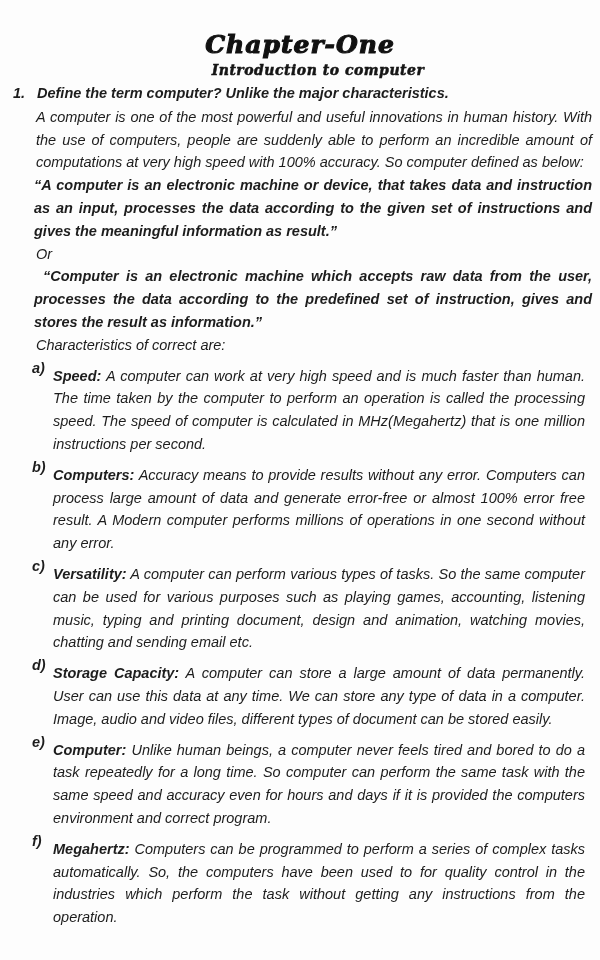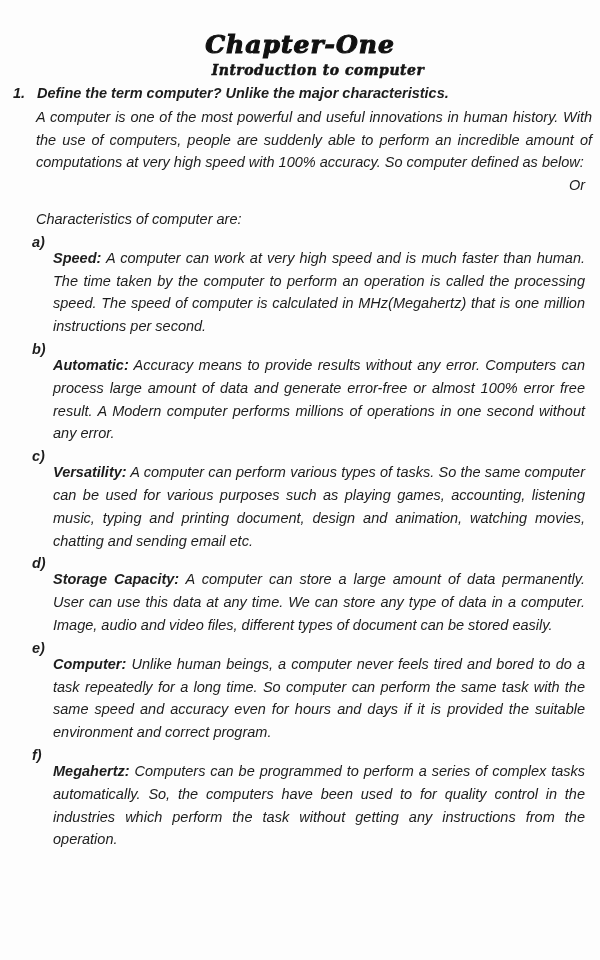--- a/index.html
+++ b/index.html
@@ -46,31 +46,31 @@
   .q-text { flex: 1; }
 
   .body { font-size: 14.5px; line-height: 22.8px; }
 
   p.para {
     margin: 0 8px 0 36px;
     text-align: justify;
   }
   .quote { font-weight: bold; margin-left: 34px !important; }
   .indent { text-indent: 9px; }
-  .or { margin: 0 15px 11px 36px; text-align: right; }
+  .or { margin: 0 15px 0 36px; text-align: left; }
   .char-heading { text-align: left !important; }
 
   .char-item {
     display: flex;
     margin-left: 32px;
   }
   .marker { flex: none; width: 21px; font-weight: bold; }
   .char-text {
     flex: 1;
-    margin: 16px 15px 0 0;
+    margin: 8px 15px 0 0;
     text-align: justify;
   }
   .term { font-weight: bold; }
 </style>
 </head>
 <body>
 
 <div class="page">
 
   <h1 class="title">Chapter-One</h1>
@@ -78,49 +78,51 @@
 
   <div class="question">
     <span class="q-num">1.</span>
     <span class="q-text">Define the term computer? Unlike the major characteristics.</span>
   </div>
 
   <div class="body">
 
     <p class="para">A computer is one of the most powerful and useful innovations in human history. With the use of computers, people are suddenly able to perform an incredible amount of computations at very high speed with 100% accuracy. So computer defined as below:</p>
 
+    <p class="para quote">“A computer is an electronic machine or device, that takes data and instruction as an input, processes the data according to the given set of instructions and gives the meaningful information as result.”</p>
 
     <p class="or">Or</p>
 
+    <p class="para quote indent">“Computer is an electronic machine which accepts raw data from the user, processes the data according to the predefined set of instruction, gives and stores the result as information.”</p>
 
-    <p class="para char-heading">Characteristics of computer are:</p>
+    <p class="para char-heading">Characteristics of correct are:</p>
 
     <div class="char-item">
       <span class="marker">a)</span>
       <p class="char-text"><span class="term">Speed:</span> <span>A computer can work at very high speed and is much faster than human.  The time taken by the computer to perform an operation is called the processing speed. The speed of computer is calculated in MHz(Megahertz) that is one million instructions per second.</span></p>
     </div>
 
     <div class="char-item">
       <span class="marker">b)</span>
-      <p class="char-text"><span class="term">Automatic:</span> <span>Accuracy means to provide results without any error. Computers can process large amount of data and generate error-free or almost 100% error free result. A Modern computer performs millions of operations in one second without any error.</span></p>
+      <p class="char-text"><span class="term">Computers:</span> <span>Accuracy means to provide results without any error. Computers can process large amount of data and generate error-free or almost 100% error free result. A Modern computer performs millions of operations in one second without any error.</span></p>
     </div>
 
     <div class="char-item">
       <span class="marker">c)</span>
       <p class="char-text"><span class="term">Versatility:</span> <span>A computer can perform various types of tasks. So the same computer can be used for various purposes such as playing games, accounting, listening music, typing and printing document, design and animation, watching movies, chatting and sending email etc.</span></p>
     </div>
 
     <div class="char-item">
       <span class="marker">d)</span>
       <p class="char-text"><span class="term">Storage Capacity:</span> <span>A computer can store a large amount of data permanently. User can use this data at any time. We can store any type of data in a computer. Image, audio and video files, different types of document can be stored easily.</span></p>
     </div>
 
     <div class="char-item">
       <span class="marker">e)</span>
-      <p class="char-text"><span class="term">Computer:</span> <span>Unlike human beings, a computer never feels tired and bored to do a task repeatedly for a long time. So computer can perform the same task with the same speed and accuracy even for hours and days if it is provided the suitable environment and correct program.</span></p>
+      <p class="char-text"><span class="term">Computer:</span> <span>Unlike human beings, a computer never feels tired and bored to do a task repeatedly for a long time. So computer can perform the same task with the same speed and accuracy even for hours and days if it is provided the computers environment and correct program.</span></p>
     </div>
 
     <div class="char-item">
       <span class="marker">f)</span>
       <p class="char-text"><span class="term">Megahertz:</span> <span>Computers can be programmed to perform a series of complex tasks automatically. So, the computers have been used to for quality control in the industries which perform the task without getting any instructions from the operation.</span></p>
     </div>
 
   </div>
 </div>
 

